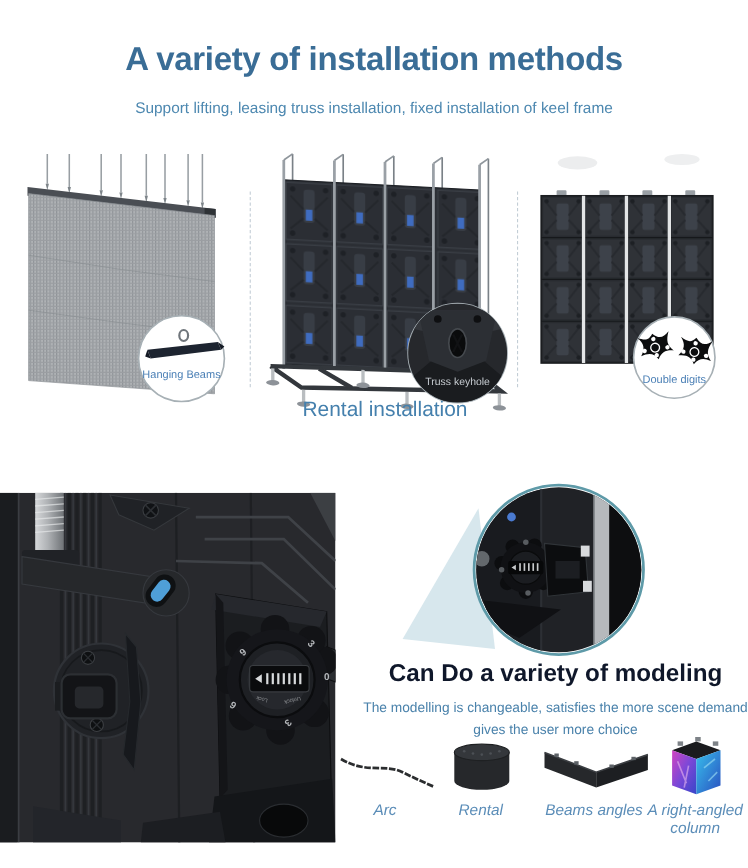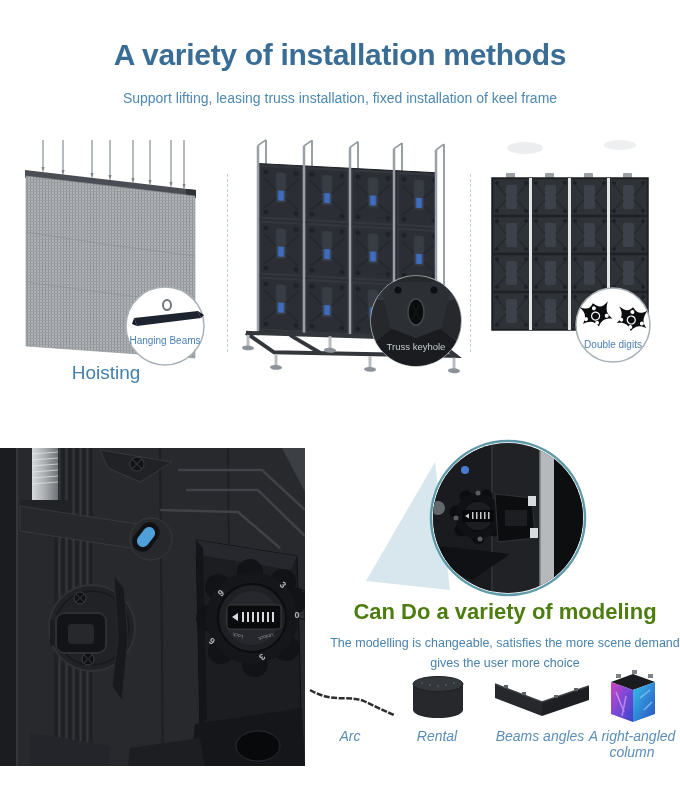--- a/index.html
+++ b/index.html
@@ -6,21 +6,21 @@
   .stage{position:relative;width:680px;height:789px;background:#ffffff;overflow:hidden;
          font-family:"Liberation Sans",sans-serif;}
   .abs{position:absolute;}
   .main-title{top:38px;left:0;width:680px;text-align:center;
     font-size:30px;font-weight:bold;letter-spacing:-0.3px;color:#3a6d96;}
   .main-subtitle{top:90px;left:0;width:680px;text-align:center;
     font-size:14px;color:#4d88b0;}
   .method-label{top:362px;text-align:center;font-size:19px;color:#4580ad;}
   .sep{border-left:1px dashed #c3ced6;width:0;height:178px;top:174px;}
   .model-title{top:599px;left:330px;width:350px;text-align:center;
-    font-size:22px;font-weight:bold;color:#4d7c0f;}
+    font-size:22px;font-weight:bold;color:#0f172a;}
   .model-desc{top:633px;left:325px;width:360px;text-align:center;
     font-size:12.5px;line-height:20px;color:#4a82ab;}
   .shape-label{top:728px;text-align:center;font-size:14px;line-height:16px;color:#5b8db8;font-style:italic;}
   svg text{font-family:"Liberation Sans",sans-serif;}
   .callout-blue{font-size:10px;fill:#4a7fb5;}
   .callout-light{font-size:9.5px;fill:#c7ccd1;}
 </style>
 </head>
 <body>
 
@@ -69,21 +69,20 @@
       <circle cx="165" cy="194" r="39" fill="#ffffff" stroke="#a7b0b5" stroke-width="1.5"></circle>
       <g>
         <ellipse cx="167" cy="173" rx="4" ry="5" fill="none" stroke="#70767c" stroke-width="2"></ellipse>
         <polygon points="134,186 198,179 201,186 137,194" fill="#1d2430"></polygon>
         <polygon points="134,186 137,194 132,192" fill="#141a24"></polygon>
         <polygon points="198,179 201,186 204,183" fill="#141a24"></polygon>
       </g>
       <text x="165" y="212" text-anchor="middle" class="callout-blue">Hanging Beams</text>
     </g>
   </svg>
-  <div class="abs method-label" style="left:0;width:212px">Hoisting</div>
 
   <div class="abs sep" style="left:227px"></div>
 
   <svg class="abs" style="left:230px;top:132px" width="240" height="255" viewBox="0 0 240 255">
     <defs>
       <pattern id="rentP" width="46" height="56" patternUnits="userSpaceOnUse" x="28" y="30">
         <rect width="46" height="56" fill="#2b2e34"></rect>
         <rect x="2" y="2" width="42" height="52" fill="none" stroke="#3d4148"></rect>
         <rect x="18" y="8" width="10" height="30" rx="3" fill="#383d45"></rect>
         <rect x="20" y="26" width="6" height="10" fill="#3f6cc0"></rect>
@@ -160,20 +159,21 @@
         <polygon points="141,214 186,176 231,214 231,234 141,234" fill="#1a1c1f"></polygon>
         <polygon points="150,150 222,150 212,196 186,206 160,196" fill="#2c2f34"></polygon>
         <circle cx="168" cy="158" r="3.5" fill="#0e0f11"></circle>
           <circle cx="204" cy="158" r="3.5" fill="#0e0f11"></circle>
         <ellipse cx="186" cy="180" rx="8" ry="13" fill="#0a0b0c" stroke="#45494e" stroke-width="1.5"></ellipse>
         <path d="M182,172 L190,188 M190,172 L182,188" stroke="#111214" stroke-width="2"></path>
       </g>
       <text x="186" y="218" text-anchor="middle" class="callout-light">Truss keyhole</text>
     </g>
   </svg>
+  <div class="abs method-label" style="left:235px;width:230px">Rental installation</div>
 
   <div class="abs sep" style="left:470px"></div>
 
   <svg class="abs" style="left:470px;top:132px" width="210" height="255" viewBox="0 0 210 255">
     <defs>
       <pattern id="panelP" width="39" height="38" patternUnits="userSpaceOnUse" x="22" y="46">
         <rect width="39" height="38" fill="#2f3237"></rect>
         <rect x="1" y="1" width="37" height="36" fill="none" stroke="#23262a"></rect>
         <rect x="14" y="7" width="11" height="24" rx="2" fill="#3d424a"></rect>
         <path d="M3,4 L14,18 M36,4 L25,18 M3,34 L14,22 M36,34 L25,22" stroke="#272a2f" stroke-width="2" fill="none"></path>

